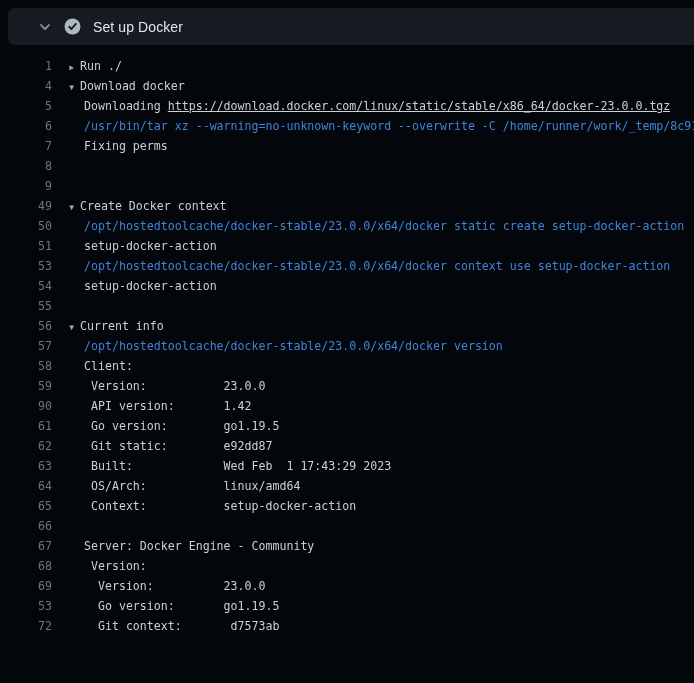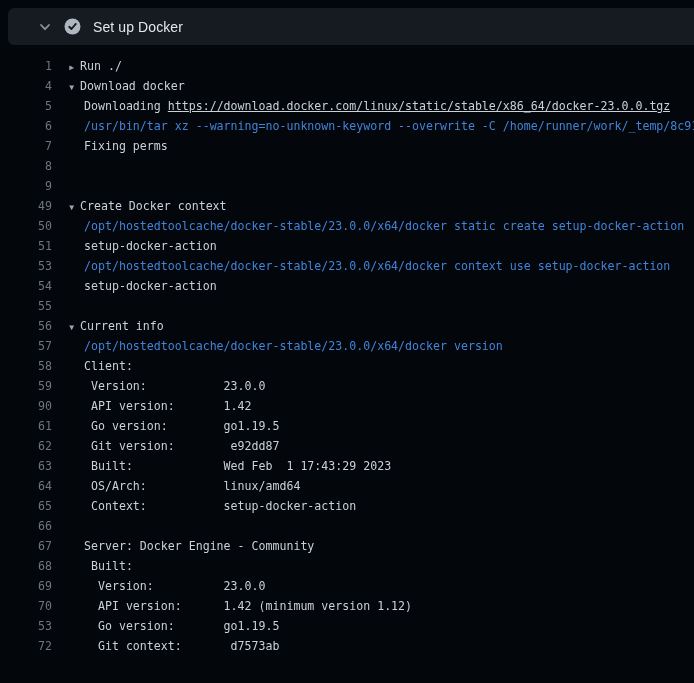--- a/index.html
+++ b/index.html
@@ -119,24 +119,23 @@
     <div class="row"><span class="num">51</span><span class="content child">setup-docker-action</span></div>
     <div class="row"><span class="num">53</span><span class="content child cmd">/opt/hostedtoolcache/docker-stable/23.0.0/x64/docker context use setup-docker-action</span></div>
     <div class="row"><span class="num">54</span><span class="content child">setup-docker-action</span></div>
     <div class="row"><span class="num">55</span></div>
     <div class="row"><span class="num">56</span><span class="content group"><span class="twisty">▼</span><span>Current info</span></span></div>
     <div class="row"><span class="num">57</span><span class="content child cmd">/opt/hostedtoolcache/docker-stable/23.0.0/x64/docker version</span></div>
     <div class="row"><span class="num">58</span><span class="content child">Client:</span></div>
     <div class="row"><span class="num">59</span><span class="content child"> Version:           23.0.0</span></div>
     <div class="row"><span class="num">90</span><span class="content child"> API version:       1.42</span></div>
     <div class="row"><span class="num">61</span><span class="content child"> Go version:        go1.19.5</span></div>
-    <div class="row"><span class="num">62</span><span class="content child"> Git version:        e92dd87</span></div>
+    <div class="row"><span class="num">62</span><span class="content child"> Git static:        e92dd87</span></div>
     <div class="row"><span class="num">63</span><span class="content child"> Built:             Wed Feb  1 17:43:29 2023</span></div>
     <div class="row"><span class="num">64</span><span class="content child"> OS/Arch:           linux/amd64</span></div>
     <div class="row"><span class="num">65</span><span class="content child"> Context:           setup-docker-action</span></div>
     <div class="row"><span class="num">66</span><span class="content child"></span></div>
     <div class="row"><span class="num">67</span><span class="content child">Server: Docker Engine - Community</span></div>
-    <div class="row"><span class="num">68</span><span class="content child"> Built:</span></div>
+    <div class="row"><span class="num">68</span><span class="content child"> Version:</span></div>
     <div class="row"><span class="num">69</span><span class="content child">  Version:          23.0.0</span></div>
-    <div class="row"><span class="num">70</span><span class="content child">  API version:      1.42 (minimum version 1.12)</span></div>
     <div class="row"><span class="num">53</span><span class="content child">  Go version:       go1.19.5</span></div>
     <div class="row"><span class="num">72</span><span class="content child">  Git context:       d7573ab</span></div>
   </div>
 
 </body></html>

